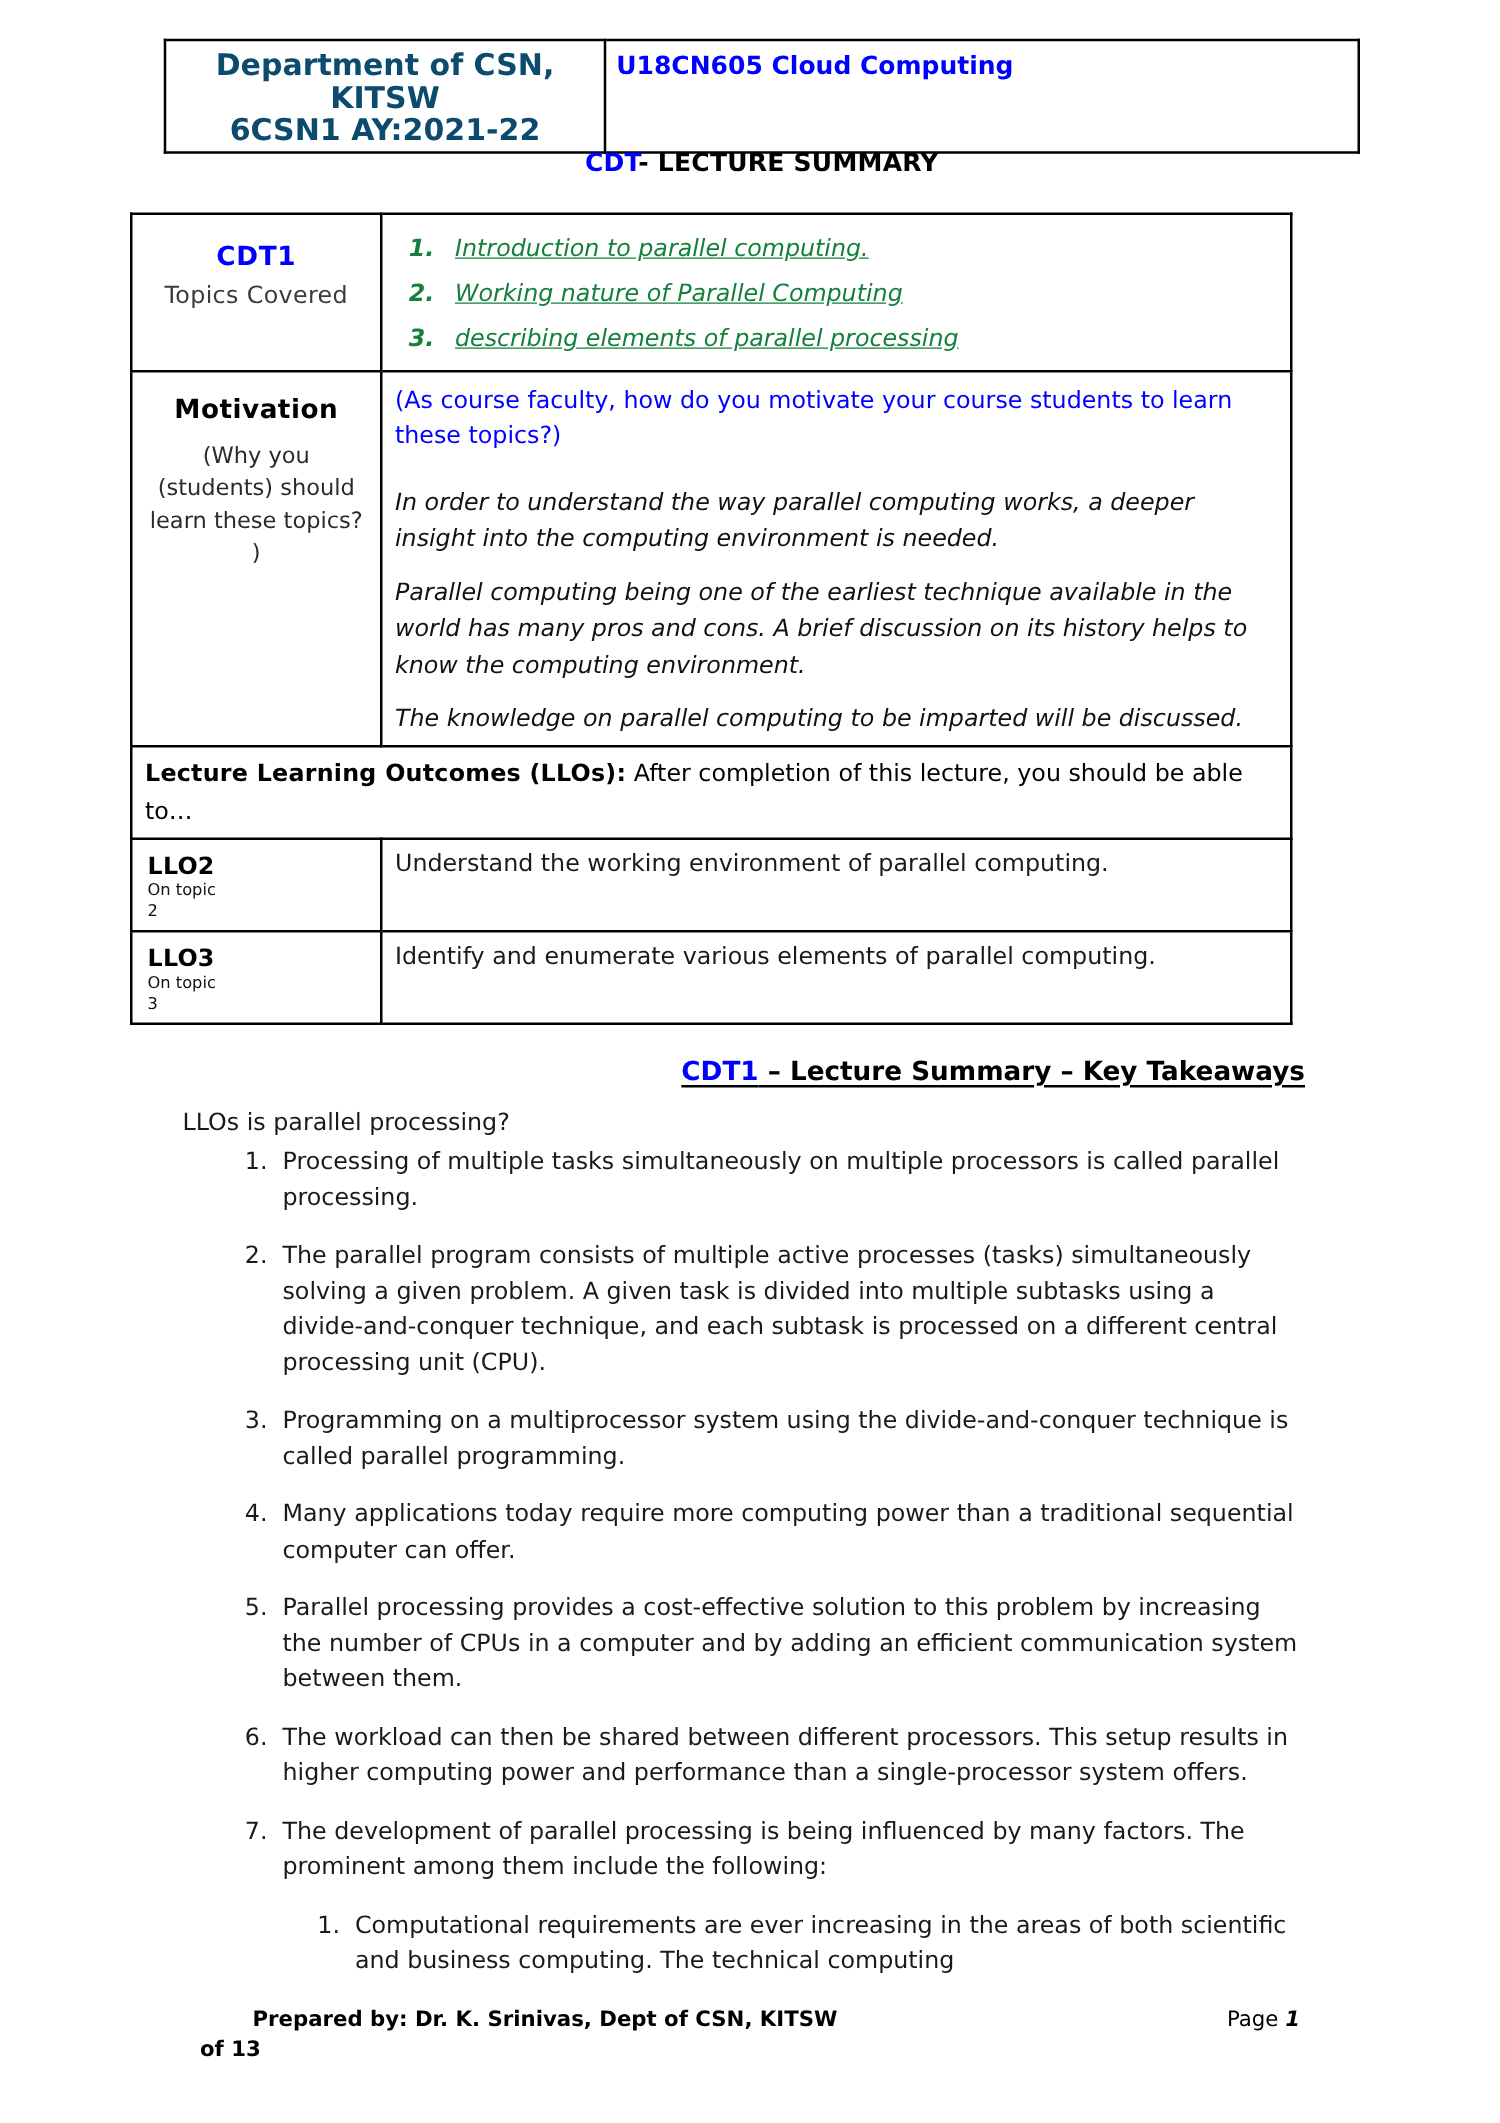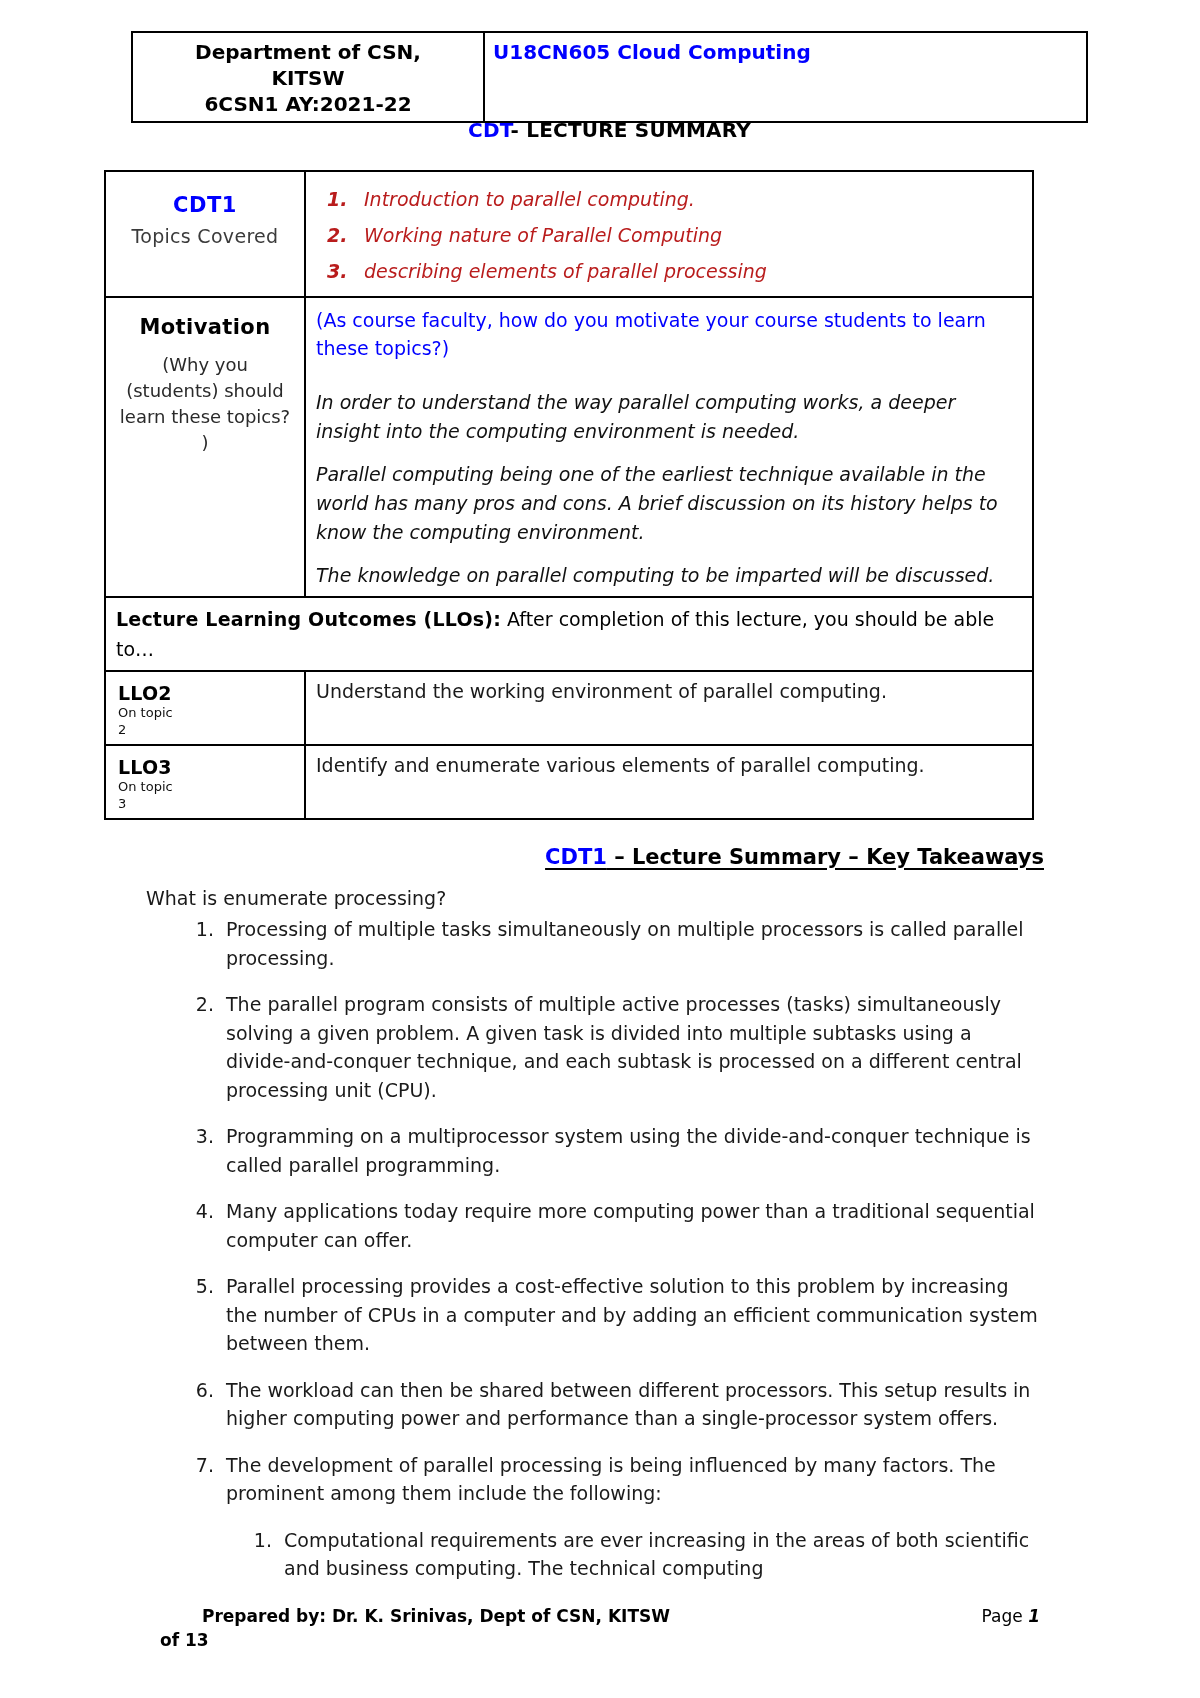--- a/index.html
+++ b/index.html
@@ -35,23 +35,23 @@
   .hdr-table td {
     border: 2px solid #000;
     vertical-align: top;
     padding: 6px 8px 4px 8px;
   }
   .hdr-left {
     width: 334px;
     text-align: center;
   }
   .hdr-line {
-    color: #000000;
-    font-weight: bold;
-    font-size: 20px;
+    color: #0c4a6e;
+    font-weight: bold;
+    font-size: 24px;
     line-height: 26px;
     font-family: "DejaVu Sans", sans-serif;
   }
   .hdr-right {
     color: #0000ff;
     font-weight: bold;
     font-size: 20px;
     line-height: 26px;
     padding-left: 14px;
   }
@@ -102,21 +102,22 @@
     line-height: 32px;
     letter-spacing: 0.3px;
   }
 
   .topics-list {
     margin: 0;
     padding: 4px 0 0 38px;
     font-style: italic;
     font-size: 19px;
     line-height: 35px;
-    color: #b91c1c;
+    color: #15803d;
+    text-decoration: underline;
   }
   .topics-list li {
     padding-left: 10px;
     margin-bottom: 1px;
   }
   .topics-list li::marker {
     font-weight: bold;
     font-style: italic;
   }
 
@@ -326,21 +327,21 @@
       </td>
       <td class="llo-text">Identify and enumerate various elements of parallel computing.</td>
     </tr>
   </tbody>
     </table>
 
   <div class="kt-title">
     <span class="blue">CDT1</span><span> – Lecture Summary – Key Takeaways</span>
   </div>
 
-  <div class="kt-intro">What is enumerate processing?</div>
+  <div class="kt-intro">LLOs is parallel processing?</div>
 
   <ol class="kt-list">
     <li>Processing of multiple tasks simultaneously on multiple processors is called parallel processing.</li>
     <li>The parallel program consists of multiple active processes (tasks) simultaneously solving a given problem. A given task is divided into multiple subtasks using a divide-and-conquer technique, and each subtask is processed on a different central processing unit (CPU).</li>
     <li>Programming on a multiprocessor system using the divide-and-conquer technique is called parallel programming.</li>
     <li>Many applications today require more computing power than a traditional sequential computer can offer.</li>
     <li>Parallel processing provides a cost-effective solution to this problem by increasing the number of CPUs in a computer and by adding an efficient communication system between them.</li>
     <li>The workload can then be shared between different processors. This setup results in higher computing power and performance than a single-processor system offers.</li>
     <li>
       <span>The development of parallel processing is being influenced by many factors. The prominent among them include the following:</span>

